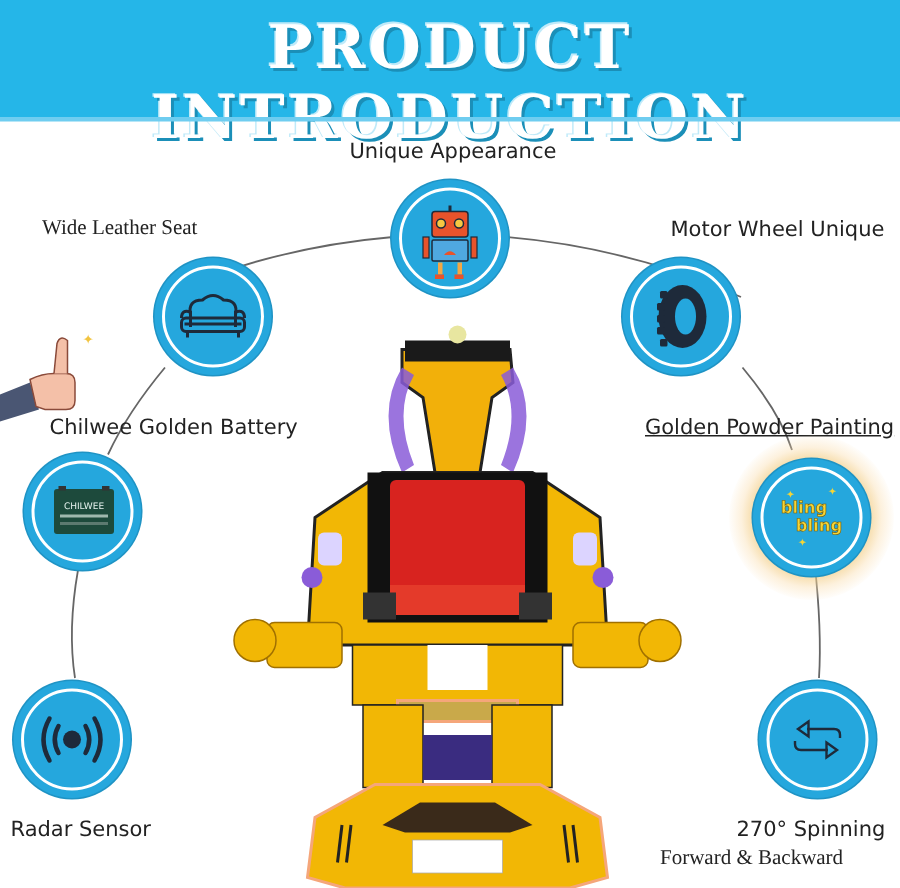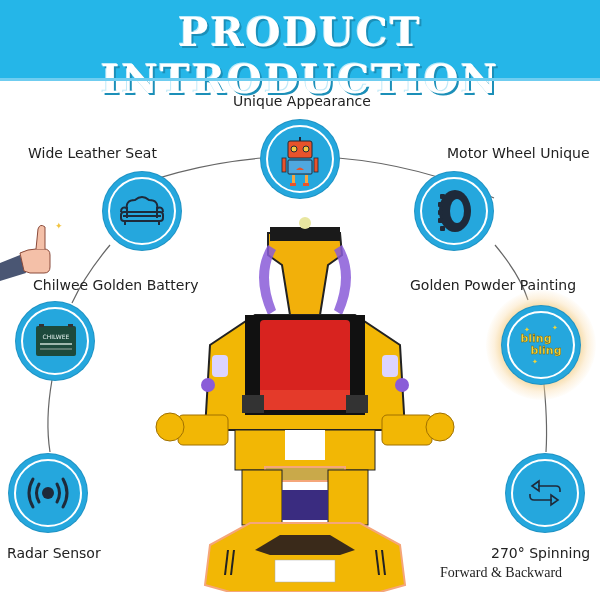--- a/index.html
+++ b/index.html
@@ -49,21 +49,21 @@
     <path d="M35 50 Q39 45 43 50 Z" fill="#e8532b"></path>
     <rect x="21" y="38" width="4" height="14" fill="#e8532b" stroke="#1e2a3a" stroke-width="0.8"></rect>
     <rect x="53" y="38" width="4" height="14" fill="#e8532b" stroke="#1e2a3a" stroke-width="0.8"></rect>
     <rect x="31" y="55" width="3" height="8" fill="#f5a742"></rect>
     <rect x="44" y="55" width="3" height="8" fill="#f5a742"></rect>
     <rect x="29" y="63" width="6" height="3" fill="#e8532b"></rect>
     <rect x="42" y="63" width="6" height="3" fill="#e8532b"></rect>
   </svg>
 </div>
 
-<div class="label" style="left:28px;top:145px;">Wide Leather Seat</div>
+<div class="label" style="left:28px;top:145px;font-family:Liberation Serif, serif;">Wide Leather Seat</div>
 <div class="circle" style="left:103px;top:172px;">
   <svg class="ic" viewBox="0 0 78 78">
     <g fill="none" stroke="#1e2a3a" stroke-width="2">
       <path d="M24 38 Q22 28 32 28 Q39 22 46 28 Q56 28 54 38"></path>
       <path d="M18 40 Q18 34 24 36 L24 46 M60 40 Q60 34 54 36 L54 46"></path>
       <rect x="18" y="40" width="42" height="9" rx="3"></rect>
       <line x1="20" y1="44" x2="58" y2="44"></line>
       <line x1="22" y1="49" x2="22" y2="53"></line>
       <line x1="56" y1="49" x2="56" y2="53"></line>
     </g>
@@ -97,21 +97,21 @@
   <svg class="ic" viewBox="0 0 78 78">
     <rect x="20" y="24" width="40" height="30" rx="2" fill="#1d4a3c"></rect>
     <rect x="23" y="22" width="5" height="3" fill="#333"></rect>
     <rect x="52" y="22" width="5" height="3" fill="#333"></rect>
     <text x="40" y="37" font-size="6" fill="#e6f2ee" text-anchor="middle" font-family="DejaVu Sans, sans-serif">CHILWEE</text>
     <rect x="24" y="41" width="32" height="2" fill="#9fb8ae"></rect>
     <rect x="24" y="46" width="32" height="2" fill="#5c7a70"></rect>
   </svg>
 </div>
 
-<div class="label" style="left:410px;top:277px;">Golden Powder Painting</div>
+<div class="label" style="left:430px;top:277px;text-decoration:underline;">Golden Powder Painting</div>
 <div class="glow" style="left:486px;top:290px;"></div>
 <div class="circle" style="left:502px;top:306px;">
   <svg class="ic" viewBox="0 0 78 78">
     <text x="34" y="36" font-size="11" font-weight="bold" fill="#f5d536" stroke="#7a5a00" stroke-width="0.4" text-anchor="middle" font-family="DejaVu Sans, sans-serif">bling</text>
     <text x="44" y="48" font-size="11" font-weight="bold" fill="#f5d536" stroke="#7a5a00" stroke-width="0.4" text-anchor="middle" font-family="DejaVu Sans, sans-serif">bling</text>
     <text x="22" y="26" font-size="7" fill="#f5d536">✦</text>
     <text x="50" y="24" font-size="7" fill="#f5d536">✦</text>
     <text x="30" y="58" font-size="7" fill="#f5d536">✦</text>
   </svg>
 </div>

